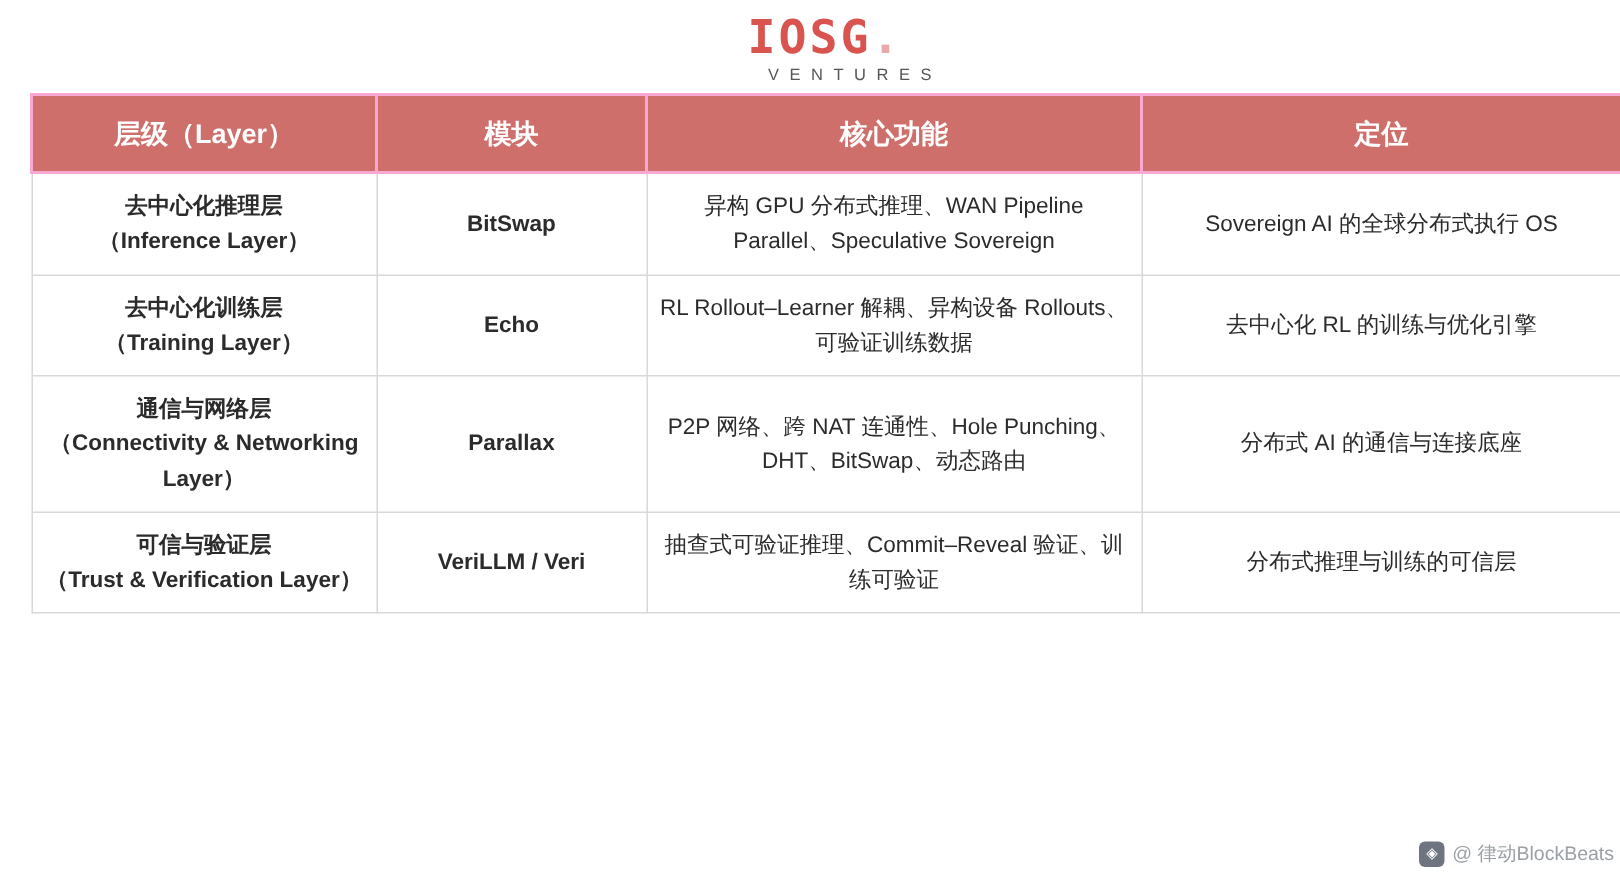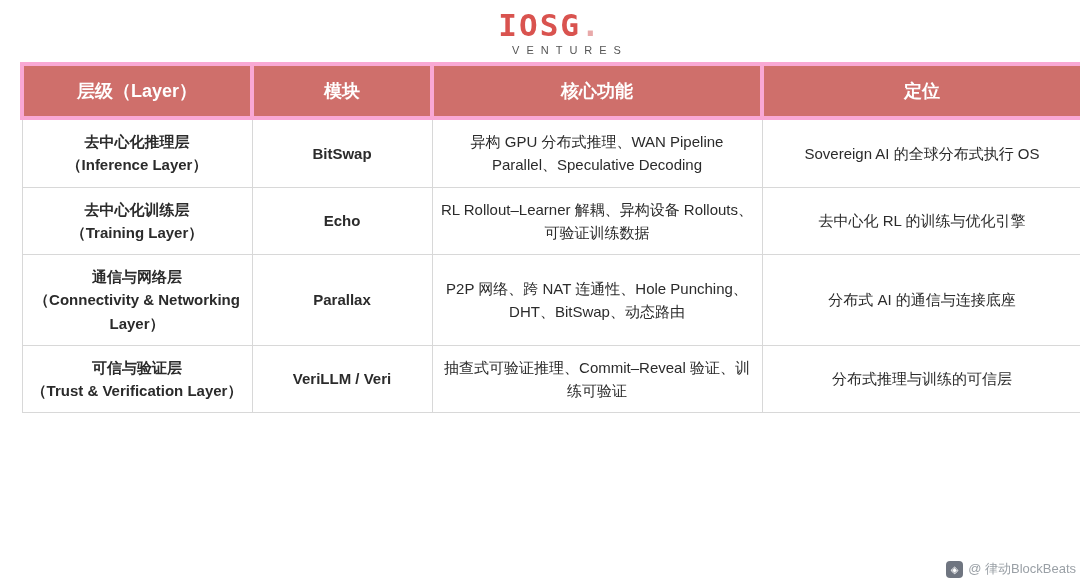--- a/index.html
+++ b/index.html
@@ -57,21 +57,21 @@
     width: 1060px;
     margin: 0 10px;
     table-layout: fixed;
   }
   table.layer-table th {
     background: #cf6f6b;
     color: #ffffff;
     font-size: 18px;
     font-weight: bold;
     height: 48px;
-    border: 4px solid #f9a8d4;
+    border: 2px solid #f9a8d4;
     text-align: center;
     vertical-align: middle;
   }
   table.layer-table td {
     border: 1px solid #d8d8d8;
     text-align: center;
     vertical-align: middle;
     padding: 10px 8px;
     font-size: 15px;
     line-height: 1.55;
@@ -143,21 +143,21 @@
         <th>层级（Layer）</th>
         <th>模块</th>
         <th>核心功能</th>
         <th>定位</th>
       </tr>
     </thead>
     <tbody>
       <tr>
         <td class="col-layer">去中心化推理层<br>（Inference Layer）</td>
         <td class="col-module">BitSwap</td>
-        <td class="col-func">异构 GPU 分布式推理、WAN Pipeline Parallel、Speculative Decoding</td>
+        <td class="col-func">异构 GPU 分布式推理、WAN Pipeline Parallel、Speculative Sovereign</td>
         <td class="col-pos">Sovereign AI 的全球分布式执行 OS</td>
       </tr>
       <tr>
         <td class="col-layer">去中心化训练层<br>（Training Layer）</td>
         <td class="col-module">Echo</td>
         <td class="col-func">RL Rollout–Learner 解耦、异构设备 Rollouts、可验证训练数据</td>
         <td class="col-pos">去中心化 RL 的训练与优化引擎</td>
       </tr>
       <tr>
         <td class="col-layer">通信与网络层<br>（Connectivity &amp; Networking Layer）</td>

